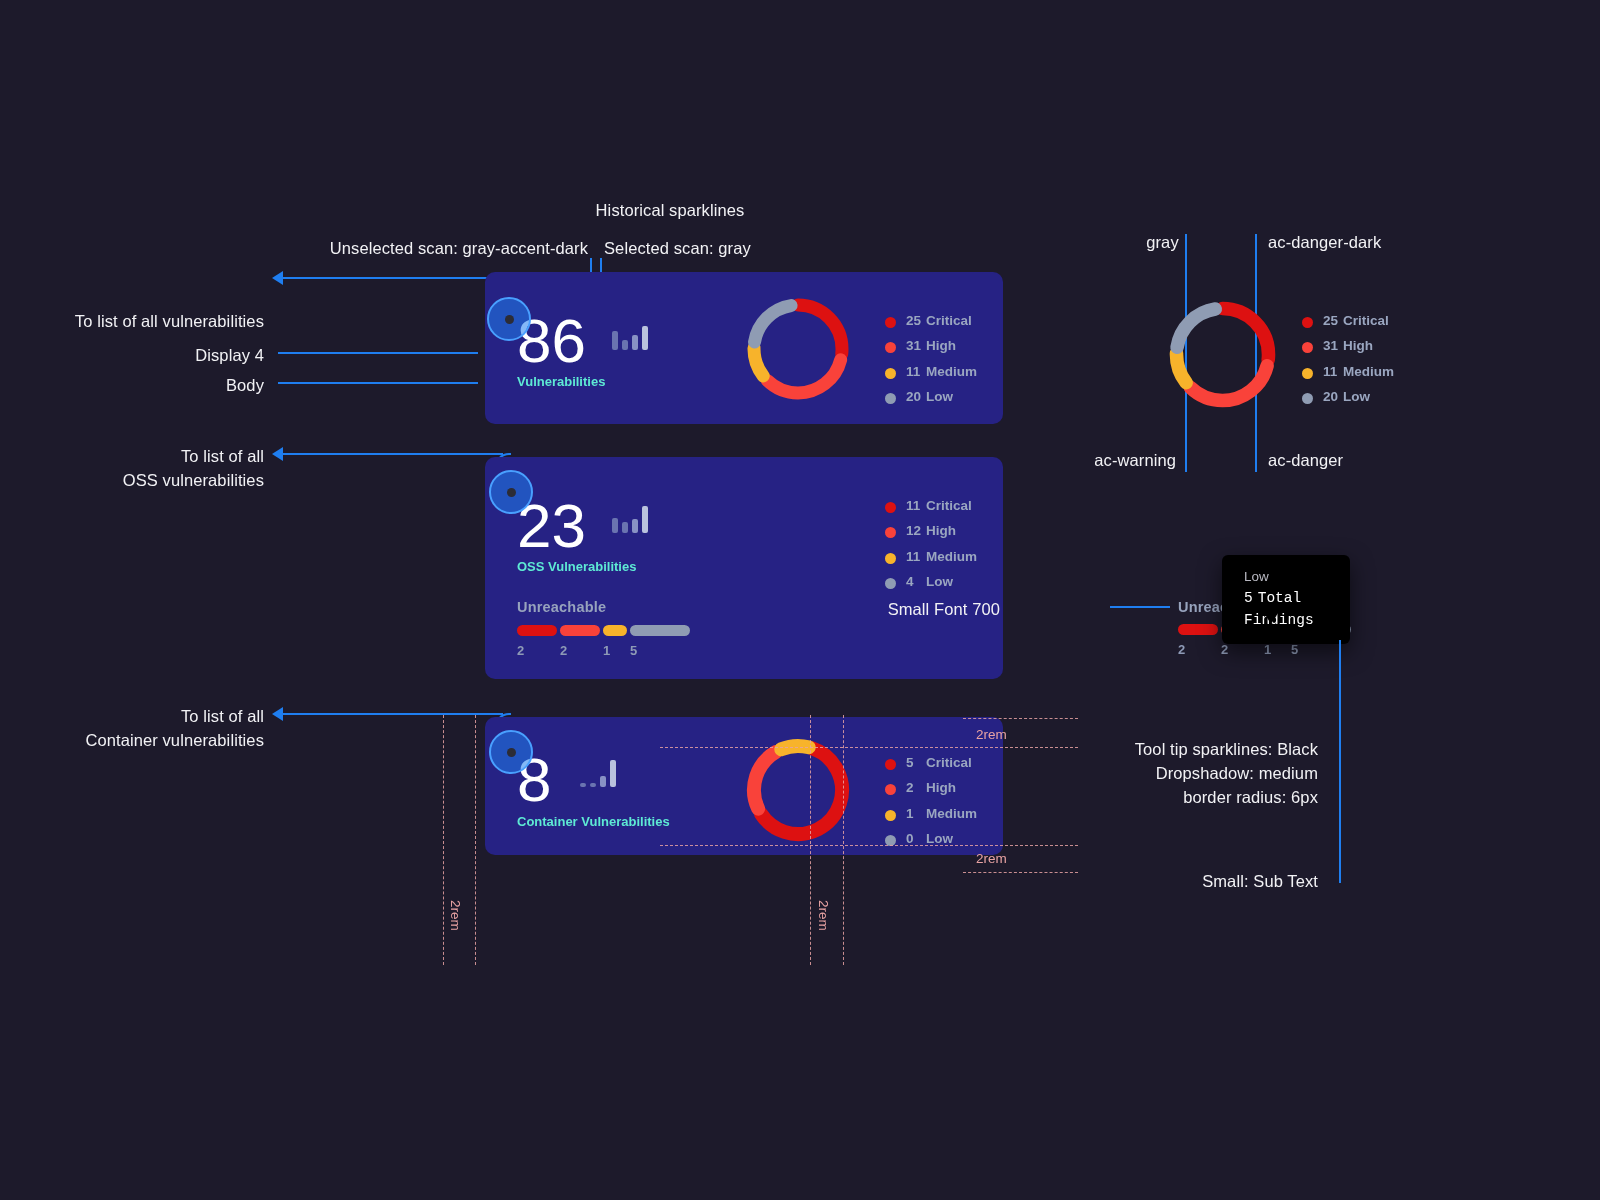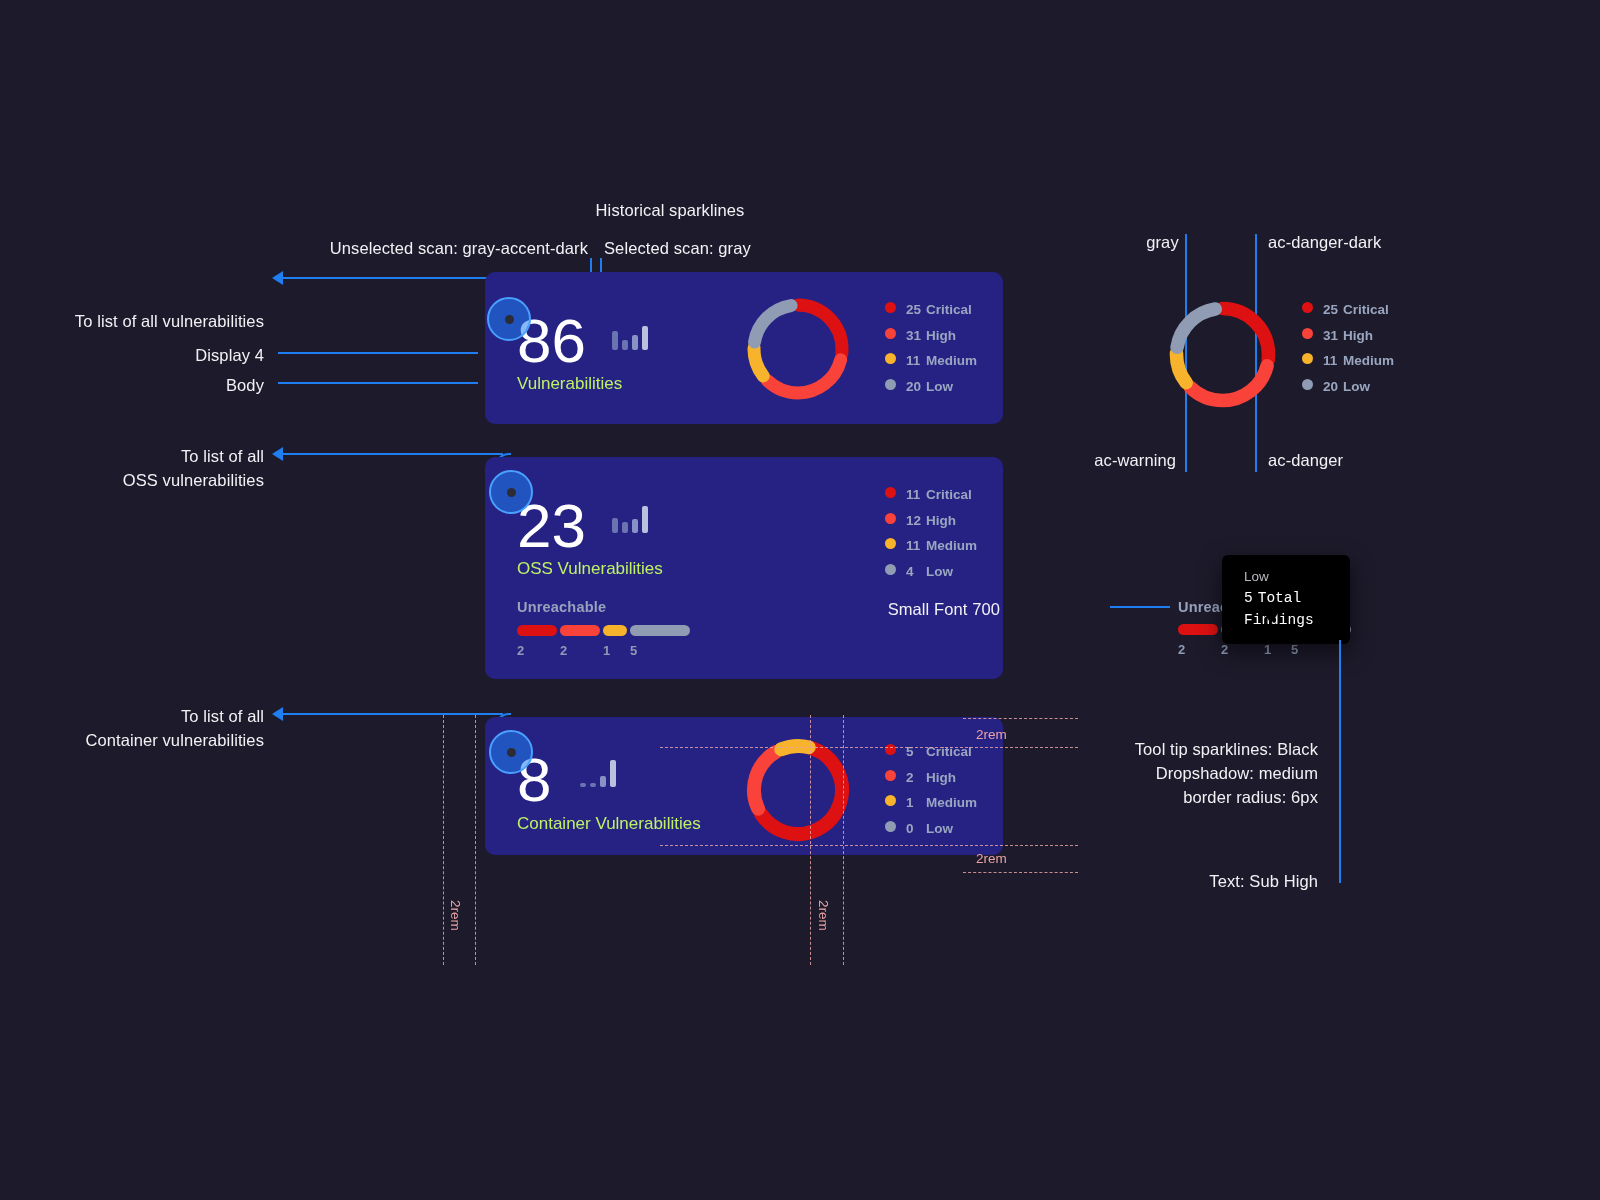--- a/index.html
+++ b/index.html
@@ -51,23 +51,23 @@
   .big-num {
     position:absolute;
     font-size:62px;
     font-weight:300;
     color:#ffffff;
     letter-spacing:0px;
     line-height:62px;
   }
   .card-label {
     position:absolute;
-    font-size:17px;
-    color:#bef264;
-    font-weight:400;
+    font-size:13px;
+    color:#5eead4;
+    font-weight:700;
   }
   .sub-head {
     position:absolute;
     font-size:14.5px;
     font-weight:700;
     color:#97a3bd;
     letter-spacing:.2px;
   }
 
   
@@ -82,21 +82,21 @@
     border:2px solid #49a0ff;
     display:flex;align-items:center;justify-content:center;
   }
   .cursor-dot i {
     width:9px;height:9px;border-radius:50%;
     background:#2c2c36; display:block;
   }
 
   
   .legend { position:absolute; }
-  .legend-row { display:flex; align-items:flex-start; height:25.5px; }
+  .legend-row { display:flex; align-items:flex-end; height:25.5px; }
   .legend-dot { width:11px;height:11px;border-radius:50%; margin-right:10px; flex:0 0 auto;}
   .legend-num { font-size:13.5px;font-weight:700;color:#9aa6c0; width:20px; text-align:left;}
   .legend-txt { font-size:13.5px;font-weight:700;color:#9aa6c0; }
 
   
   .donut { position:absolute; }
   .donut-center {
     position:absolute; inset:0; display:flex;align-items:center;justify-content:center;
     font-size:15px; font-weight:700; color:#8d99b5; pointer-events:none;
   }
@@ -417,17 +417,17 @@
     <div class="tt-body">
       <b>5</b><span>Total Findings</span>
     </div>
     <div class="tt-tail" style="left:38px; top:52px;"></div>
   </div>
 
   <div class="ann right" style="left:1000px; top:737px; width:318px; line-height:24px;">Tool tip sparklines: Black
 Dropshadow: medium
 border radius: 6px</div>
 
-  <div class="ann right" style="left:1060px; top:869px; width:258px;">Text: Sub High</div>
+  <div class="ann right" style="left:1060px; top:869px; width:258px;">Small: Sub Text</div>
 
   <div class="swline" style="left:1339px; top:640px; height:243px;"></div>
 
 </div>
 
 </body></html>

